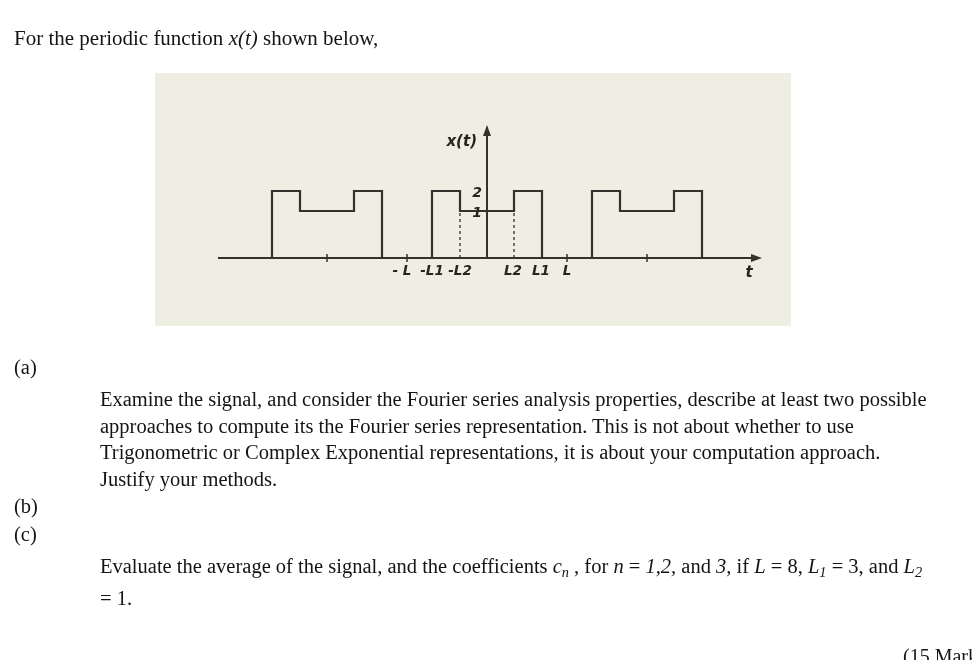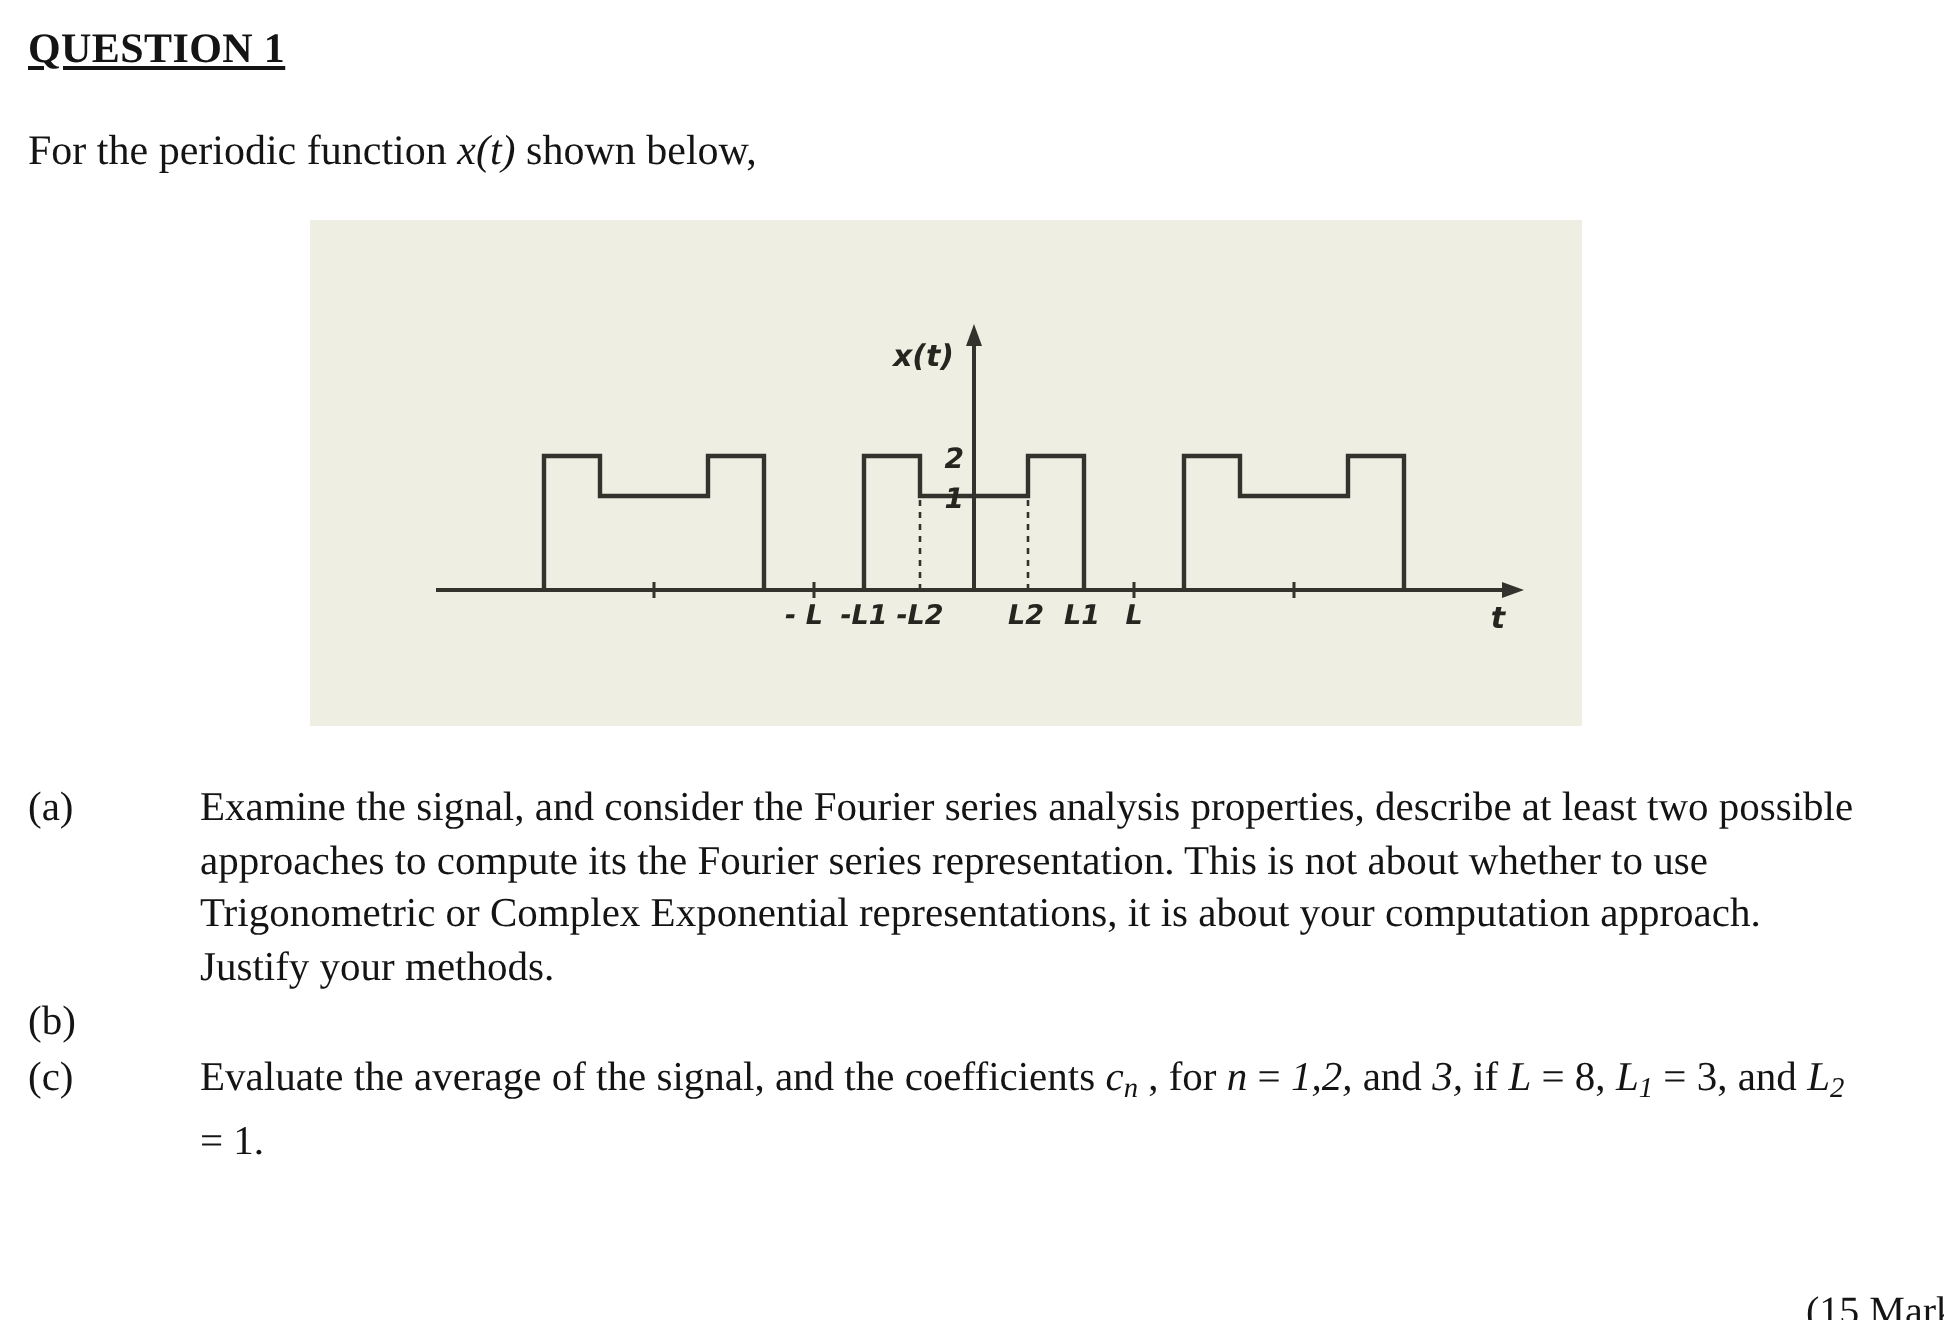--- a/index.html
+++ b/index.html
@@ -32,21 +32,21 @@
   .plot-stroke { stroke: #34322c; fill: none; }
   .axis-label {
     font-family: "DejaVu Sans", sans-serif;
     font-weight: bold;
     font-style: italic;
     fill: #26251f;
   }
   .parts { margin-top: 28px; }
   .part-row { display: flex; margin: 0 0 1px 14px; font-size: 20.5px; line-height: 26.5px; }
   .part-label { width: 86px; flex-shrink: 0; }
-  .part-text { width: 832px; }
+  .part-text { width: 832px; margin-top: 32px; }
   .seg-normal { font-style: normal; }
   .seg-bold { font-weight: bold; }
   .seg-it { font-style: italic; }
   .seg-sub {
     font-style: italic;
     font-size: 70%;
     vertical-align: -0.25em;
   }
   .marks {
     position: absolute;
@@ -54,21 +54,20 @@
     top: 645px;
     font-size: 20px;
     white-space: nowrap;
   }
 </style>
 </head>
 <body>
 
 <div class="page">
 
-  <div class="title">QUESTION 1</div>
 
   <div class="intro">
     <span>For the periodic function </span><span class="seg-it">x(t)</span><span> shown below,</span>
   </div>
 
   <div class="figure-panel">
     <svg width="636" height="253" viewBox="0 0 636 253">
 
       <line class="plot-stroke" x1="63" y1="185" x2="598" y2="185" stroke-width="2"></line>
       <polygon points="607,185 596,181 596,189" fill="#34322c"></polygon>

